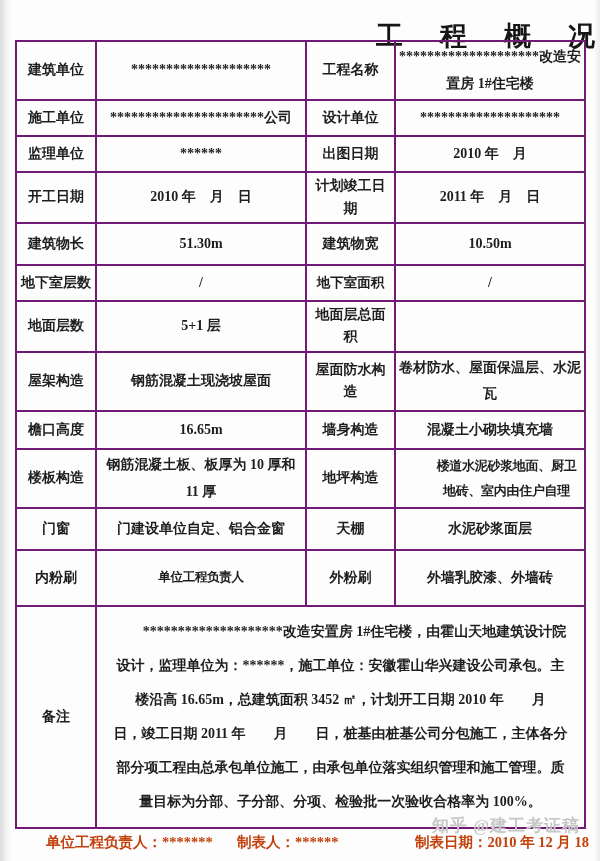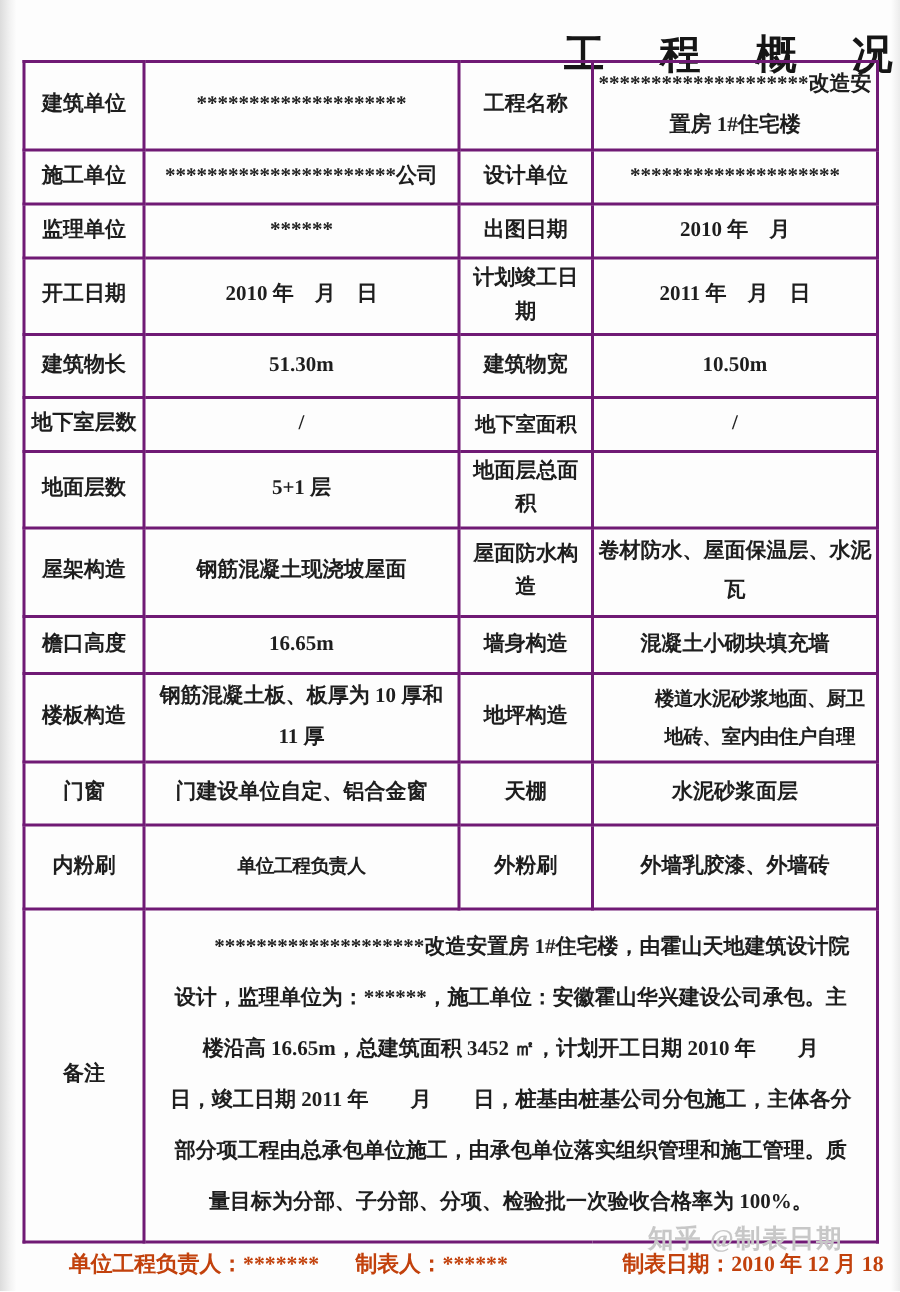--- a/index.html
+++ b/index.html
@@ -170,14 +170,14 @@
         </tr>
       </tbody>
   </table>
 
   <div class="footer">
     <span class="f-manager">单位工程负责人：*******</span>
     <span class="f-preparer">制表人：******</span>
     <span class="f-date">制表日期：2010 年 12 月 18</span>
   </div>
 
-  <div class="watermark">知乎 @制表日期</div>
+  <div class="watermark">知乎 @建工考证稿</div>
 </div>
 
 </body></html>

